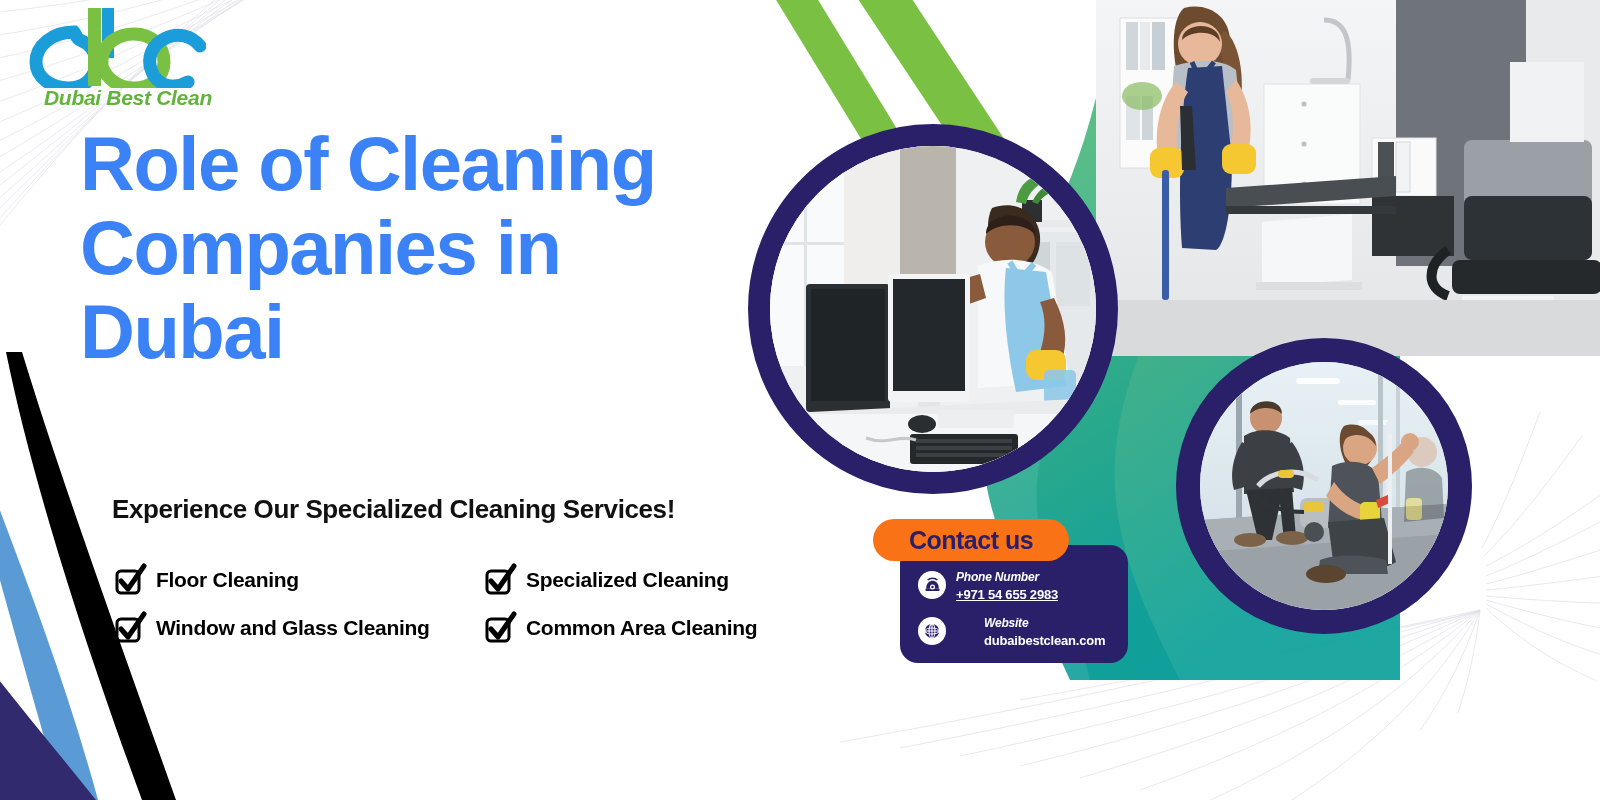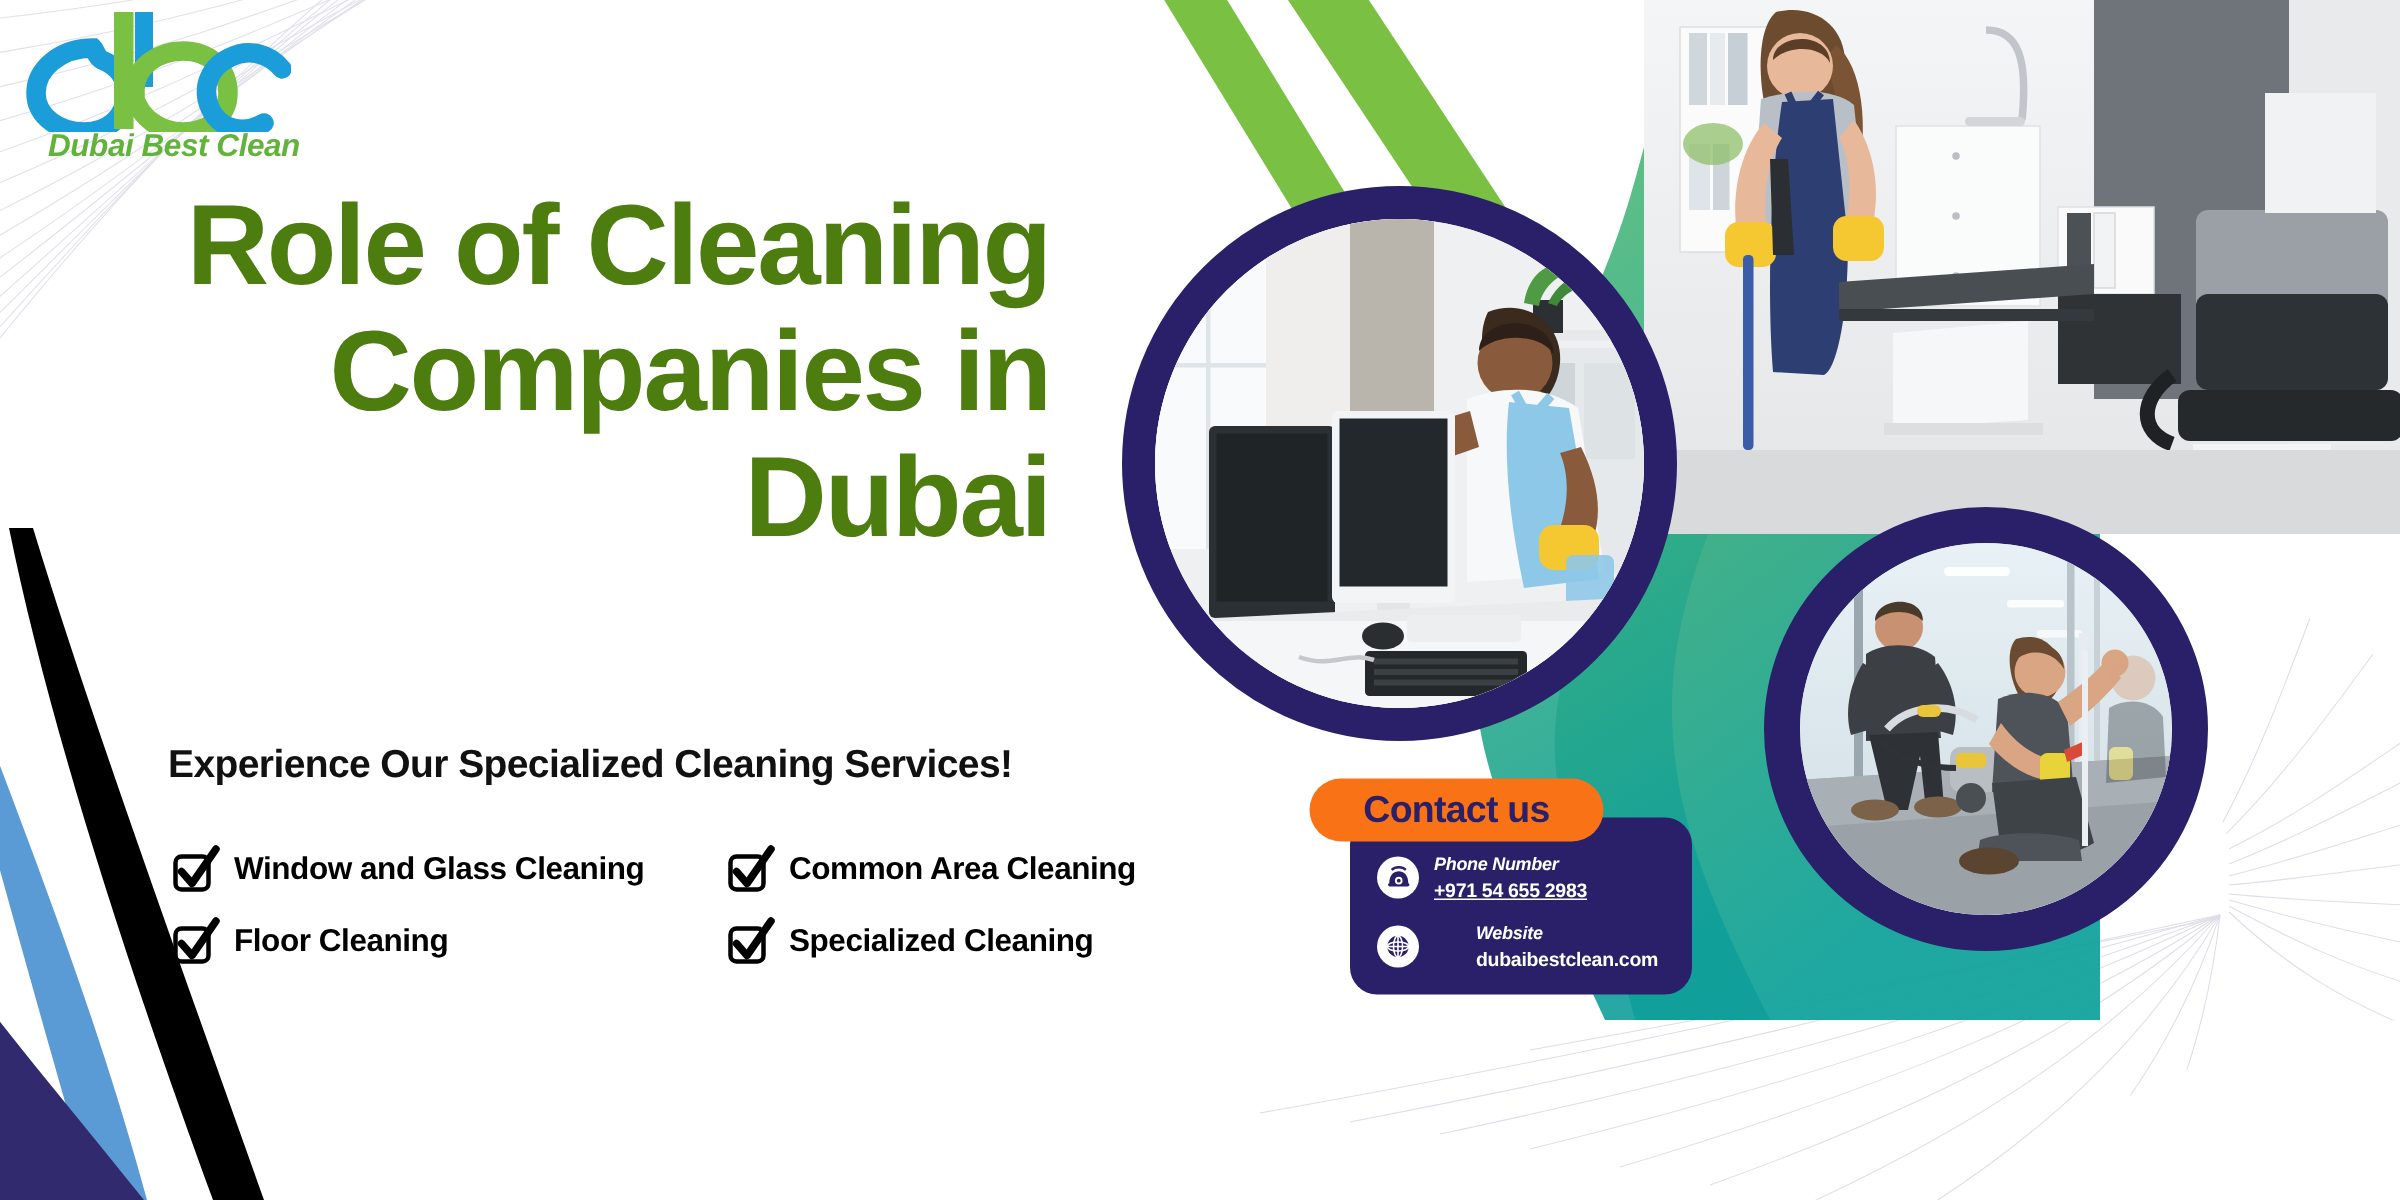--- a/index.html
+++ b/index.html
@@ -5,29 +5,29 @@
   * { margin:0; padding:0; box-sizing:border-box; }
   html,body { width:1600px; height:800px; overflow:hidden; background:#ffffff;
               font-family:"Liberation Sans", sans-serif; }
 
   #banner { position:relative; width:1600px; height:800px; background:#ffffff; overflow:hidden; }
 
   
   .bg-svg { position:absolute; inset:0; width:1600px; height:800px; pointer-events:none; }
 
   
-  #logo { position:absolute; left:14px; top:8px; width:180px; height:100px; }
+  #logo { position:absolute; left:26px; top:8px; width:180px; height:100px; }
   #logo svg { display:block; }
   .logo-word { position:absolute; left:18px; top:78px; font-size:21px; font-weight:bold;
                font-style:italic; color:#62b33b; letter-spacing:-0.3px; white-space:nowrap; }
 
   
   #headline { position:absolute; left:80px; top:122px; width:620px;
-              font-size:76px; line-height:84px; font-weight:bold; color:#4d7c0f;
-              letter-spacing:-1.5px;text-align:right; }
+              font-size:76px; line-height:84px; font-weight:bold; color:#3b82f6;
+              letter-spacing:-1.5px; }
 
   
   #subtitle { position:absolute; left:112px; top:494px; font-size:26px; font-weight:bold;
               color:#111111; letter-spacing:-0.4px; white-space:nowrap; }
 
   
   #features { position:absolute; left:112px; top:565px; width:700px; }
   .feat-row { display:flex; margin-bottom:18px; }
   .feat { display:flex; align-items:center; }
   .feat.col1 { width:370px; }
@@ -385,50 +385,50 @@
 
   <div id="features">
     <div class="feat-row">
       <div class="feat col1">
         <span class="chk">
           <svg width="40" height="40" viewBox="0 0 40 40" xmlns="http://www.w3.org/2000/svg">
             <rect x="7" y="12" width="22" height="22" rx="4" fill="none" stroke="#000" stroke-width="3"></rect>
             <path d="M11,22 L18,30 L34,7" fill="none" stroke="#000" stroke-width="5" stroke-linecap="round" stroke-linejoin="round"></path>
           </svg>
         </span>
+        <span class="feat-label">Floor Cleaning</span>
+      </div>
+      <div class="feat">
+        <span class="chk">
+          <svg width="40" height="40" viewBox="0 0 40 40" xmlns="http://www.w3.org/2000/svg">
+            <rect x="7" y="12" width="22" height="22" rx="4" fill="none" stroke="#000" stroke-width="3"></rect>
+            <path d="M11,22 L18,30 L34,7" fill="none" stroke="#000" stroke-width="5" stroke-linecap="round" stroke-linejoin="round"></path>
+          </svg>
+        </span>
+        <span class="feat-label">Specialized Cleaning</span>
+      </div>
+    </div>
+    <div class="feat-row">
+      <div class="feat col1">
+        <span class="chk">
+          <svg width="40" height="40" viewBox="0 0 40 40" xmlns="http://www.w3.org/2000/svg">
+            <rect x="7" y="12" width="22" height="22" rx="4" fill="none" stroke="#000" stroke-width="3"></rect>
+            <path d="M11,22 L18,30 L34,7" fill="none" stroke="#000" stroke-width="5" stroke-linecap="round" stroke-linejoin="round"></path>
+          </svg>
+        </span>
         <span class="feat-label">Window and Glass Cleaning</span>
       </div>
       <div class="feat">
         <span class="chk">
           <svg width="40" height="40" viewBox="0 0 40 40" xmlns="http://www.w3.org/2000/svg">
             <rect x="7" y="12" width="22" height="22" rx="4" fill="none" stroke="#000" stroke-width="3"></rect>
             <path d="M11,22 L18,30 L34,7" fill="none" stroke="#000" stroke-width="5" stroke-linecap="round" stroke-linejoin="round"></path>
           </svg>
         </span>
         <span class="feat-label">Common Area Cleaning</span>
-      </div>
-    </div>
-    <div class="feat-row">
-      <div class="feat col1">
-        <span class="chk">
-          <svg width="40" height="40" viewBox="0 0 40 40" xmlns="http://www.w3.org/2000/svg">
-            <rect x="7" y="12" width="22" height="22" rx="4" fill="none" stroke="#000" stroke-width="3"></rect>
-            <path d="M11,22 L18,30 L34,7" fill="none" stroke="#000" stroke-width="5" stroke-linecap="round" stroke-linejoin="round"></path>
-          </svg>
-        </span>
-        <span class="feat-label">Floor Cleaning</span>
-      </div>
-      <div class="feat">
-        <span class="chk">
-          <svg width="40" height="40" viewBox="0 0 40 40" xmlns="http://www.w3.org/2000/svg">
-            <rect x="7" y="12" width="22" height="22" rx="4" fill="none" stroke="#000" stroke-width="3"></rect>
-            <path d="M11,22 L18,30 L34,7" fill="none" stroke="#000" stroke-width="5" stroke-linecap="round" stroke-linejoin="round"></path>
-          </svg>
-        </span>
-        <span class="feat-label">Specialized Cleaning</span>
       </div>
     </div>
   </div>
 
   <div id="contact-card">
 
     <div class="contact-row phone">
       <span class="c-icon">
         <svg width="19" height="19" viewBox="0 0 24 24" xmlns="http://www.w3.org/2000/svg">
           <path d="M4,16 C4,9 8,6 12,6 C16,6 20,9 20,16 Z" fill="#2a2069"></path>

